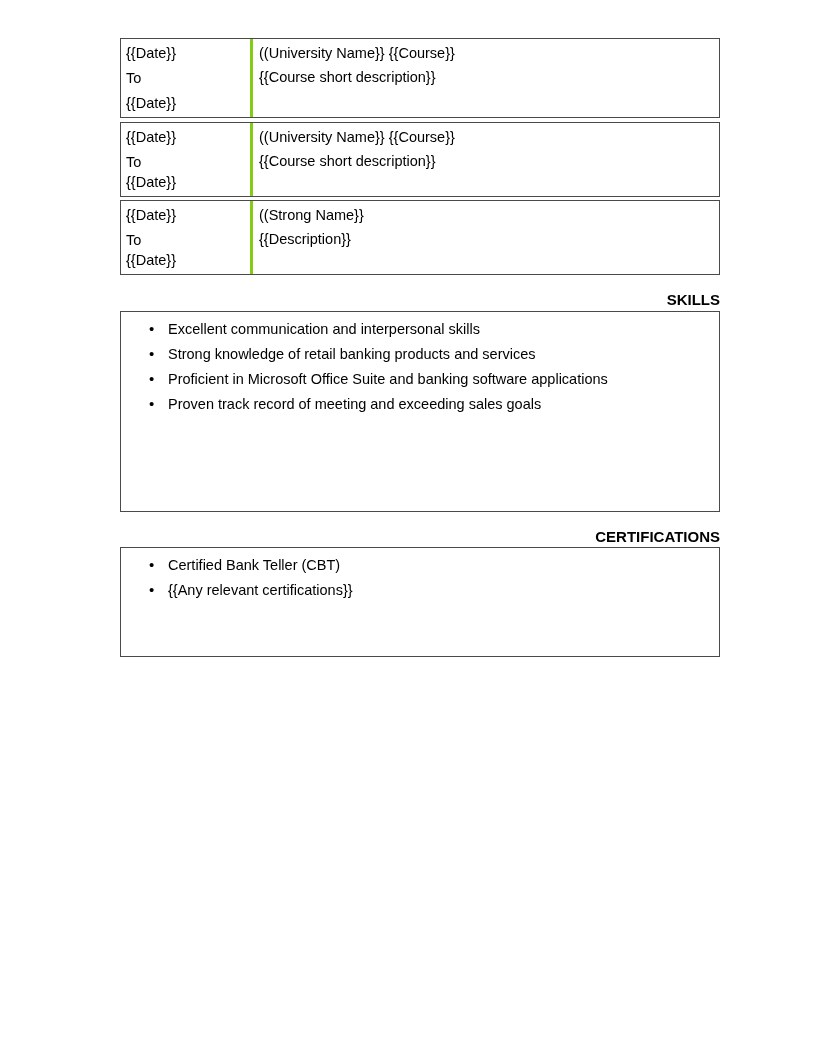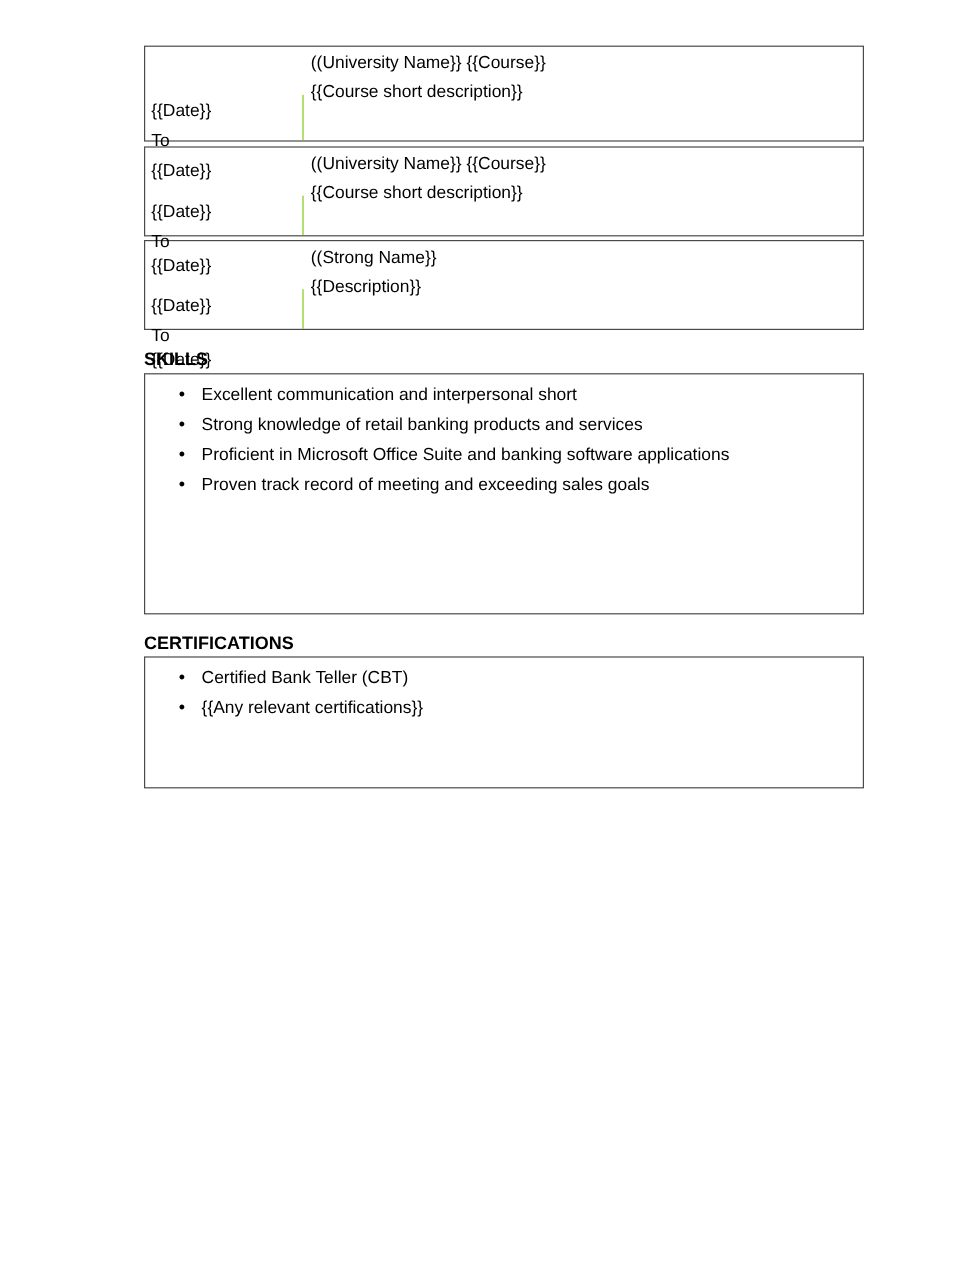--- a/index.html
+++ b/index.html
@@ -26,37 +26,36 @@
     border: 1px solid #4a4a4a;
     width: 100%;
     background: #ffffff;
   }
   .edu-row.r0 { height: 80px; margin-bottom: 4px; }
   .edu-row.r1 { height: 75px; margin-bottom: 3px; }
   .edu-row.r2 { height: 75px; }
   .cell-left {
     width: 132px;
     flex: 0 0 132px;
-    border-right: 1px solid #84cc16;
+    border-right: 3px solid #84cc16;
     padding: 4px 4px 0 5px;
-    margin-top: 40px;
   }
   .cell-right {
     flex: 1;
     padding: 4px 6px 0 6px;
   }
   .cell-left p, .cell-right p {
     margin: 0 0 5px 0;
     line-height: 20px;
   }
   .cell-left p.tight { margin: 0; }
   .edu-title { font-weight: 400; margin-bottom: 4px !important; }
   
   .section-title {
-    text-align: left;
+    text-align: right;
     font-weight: 700;
     font-size: 15px;
     line-height: 16px;
     margin-top: 17px;
   }
   .section-title.skills-title { margin-bottom: 3px; }
   .section-title.cert-title { margin-bottom: 2px; }
   
   .bullet-box {
     border: 1px solid #4a4a4a;
@@ -127,21 +126,21 @@
         <p class="edu-title">((Strong Name}}</p>
         <p>{{Description}}</p>
       </div>
     </div>
 
   </div>
 
   <div class="section-title skills-title">SKILLS</div>
   <div class="bullet-box skills-box">
     <ul>
-      <li>Excellent communication and interpersonal short</li>
+      <li>Excellent communication and interpersonal skills</li>
       <li>Strong knowledge of retail banking products and services</li>
       <li>Proficient in Microsoft Office Suite and banking software applications</li>
       <li>Proven track record of meeting and exceeding sales goals</li>
     </ul>
   </div>
 
   <div class="section-title cert-title">CERTIFICATIONS</div>
   <div class="bullet-box cert-box">
     <ul>
       <li>Certified Bank Teller (CBT)</li>

